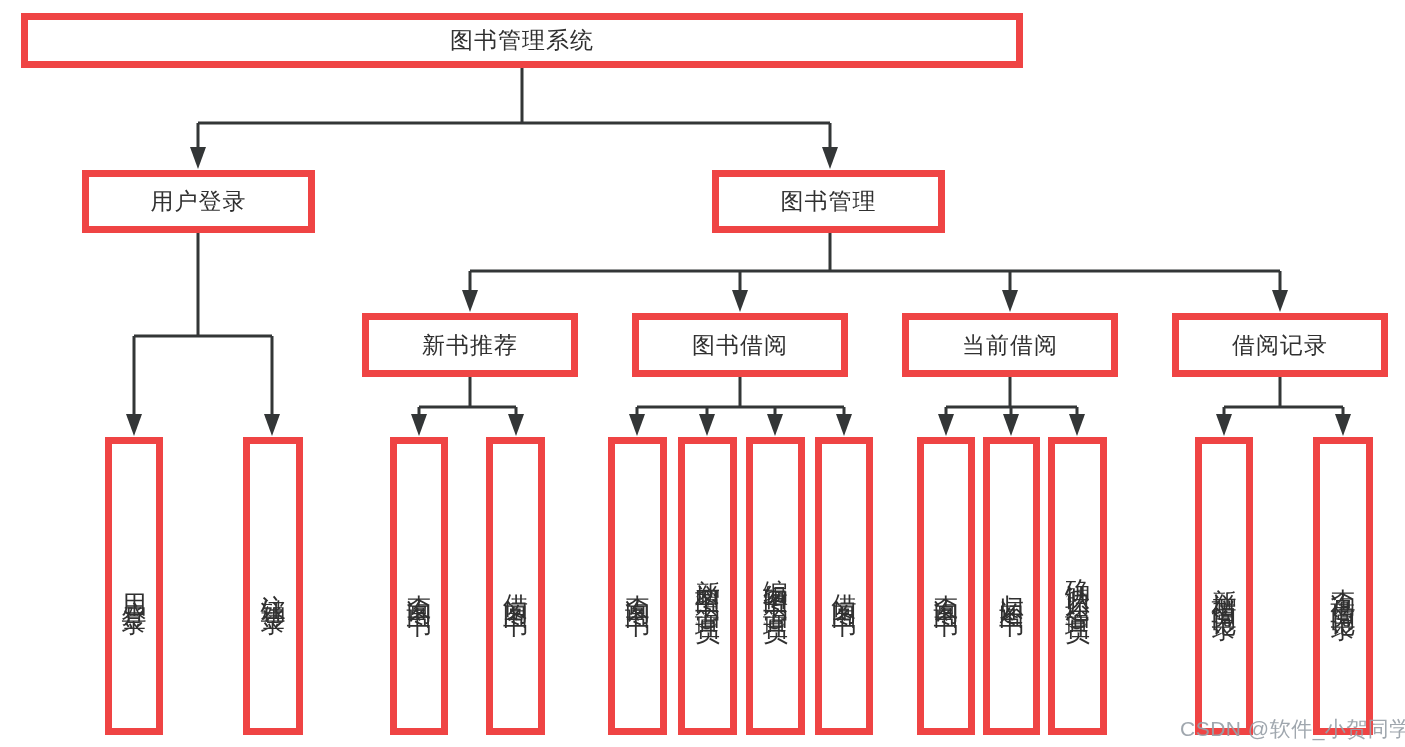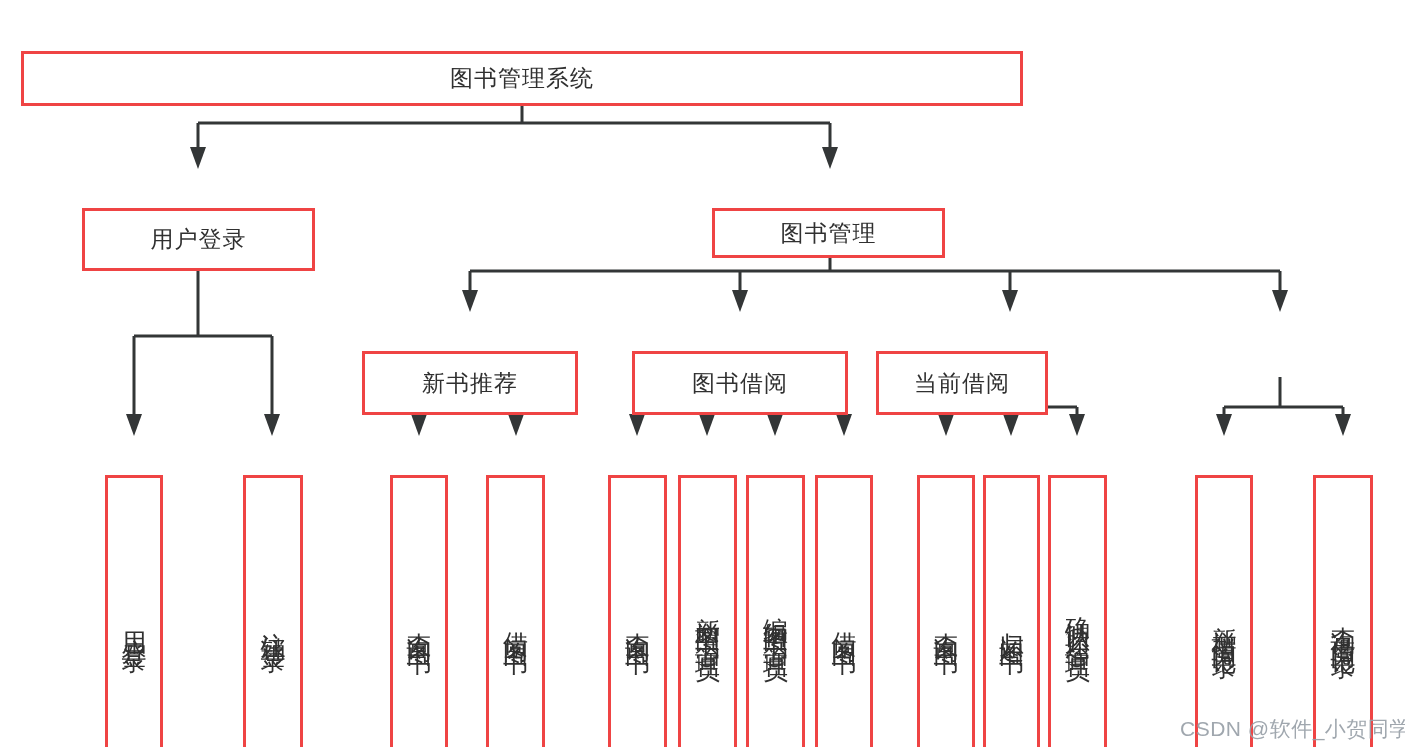--- a/index.html
+++ b/index.html
@@ -20,27 +20,26 @@
     position: absolute;
     left: 0;
     top: 0;
     width: 1405px;
     height: 747px;
   }
   .box {
     position: absolute;
     box-sizing: border-box;
     background: #ffffff;
-    border: 3px solid #ef4444;
+    border: 7px solid #ef4444;
     display: flex;
     align-items: center;
     justify-content: center;
     color: #303030;
     white-space: nowrap;
-    margin-top: 38px;
   }
   .hbox {
     font-size: 23px;
     letter-spacing: 1px;
   }
   .vbox {
     writing-mode: vertical-rl;
     text-orientation: mixed;
     font-size: 25px;
     letter-spacing: 6px;
@@ -100,25 +99,26 @@
       <polygon points="1003,414 1019,414 1011,436"></polygon>
       <polygon points="1069,414 1085,414 1077,436"></polygon>
       <polygon points="1216,414 1232,414 1224,436"></polygon>
       <polygon points="1335,414 1351,414 1343,436"></polygon>
     </g>
   </svg>
 
   <div class="box hbox" style="left:21px; top:13px; width:1002px; height:55px">图书管理系统</div>
 
   <div class="box hbox" style="left:82px; top:170px; width:233px; height:63px">用户登录</div>
-  <div class="box hbox" style="left:712px; top:170px; width:233px; height:50px">图书管理</div>
+  <div class="box hbox" style="left:712px; top:170px; width:233px; height:63px">图书管理</div>
 
   <div class="box hbox" style="left:632px; top:313px; width:216px; height:64px">图书借阅</div>
   <div class="box hbox" style="left:362px; top:313px; width:216px; height:64px">新书推荐</div>
-  <div class="box hbox" style="left:876px; top:313px; width:172px; height:64px">当前借阅</div>
+  <div class="box hbox" style="left:902px; top:313px; width:216px; height:64px">当前借阅</div>
+  <div class="box hbox" style="left:1172px; top:313px; width:216px; height:64px">借阅记录</div>
 
   <div class="box vbox" style="left:105px; top:437px; width:58px; height:298px">用户登录</div>
   <div class="box vbox" style="left:243px; top:437px; width:60px; height:298px">注销登录</div>
 
   <div class="box vbox" style="left:390px; top:437px; width:58px; height:298px">查询图书</div>
   <div class="box vbox" style="left:486px; top:437px; width:59px; height:298px">借阅图书</div>
 
   <div class="box vbox" style="left:608px; top:437px; width:59px; height:298px">查询图书</div>
   <div class="box vbox" style="left:678px; top:437px; width:59px; height:298px">新增图书（管理员）</div>
   <div class="box vbox" style="left:746px; top:437px; width:59px; height:298px">编辑图书（管理员）</div>

